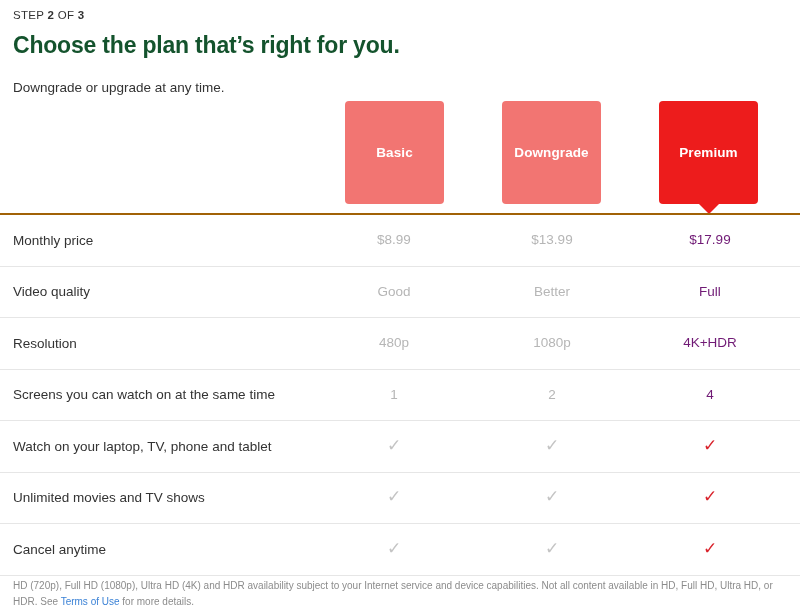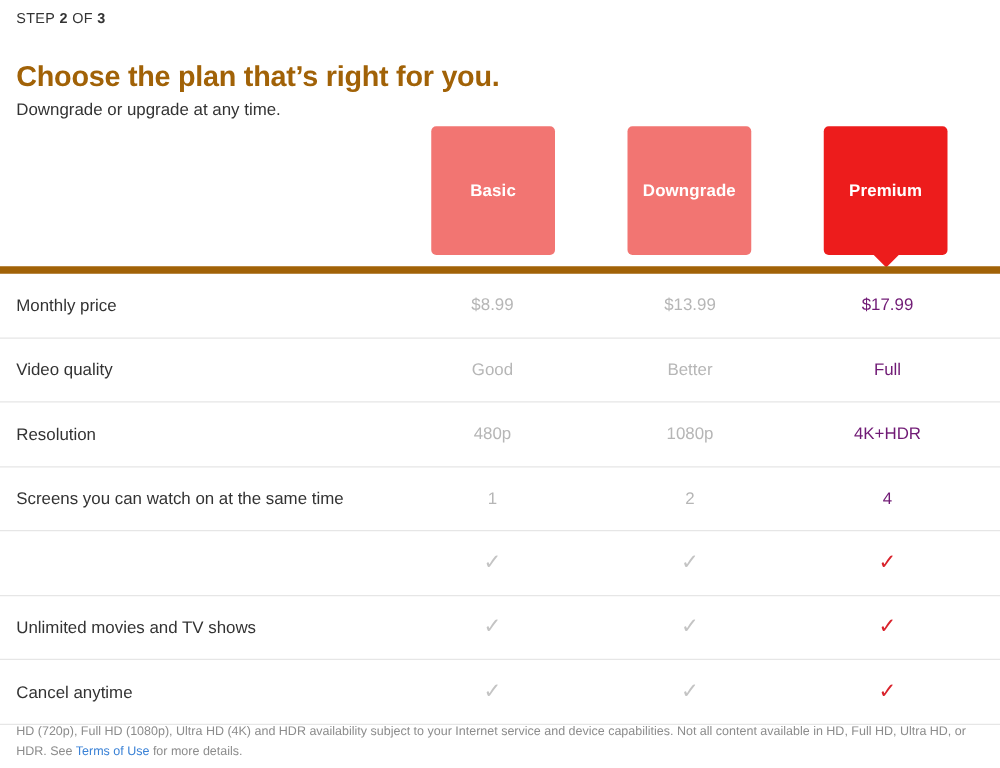--- a/index.html
+++ b/index.html
@@ -34,30 +34,30 @@
     font-weight: 400;
     line-height: 14px;
     white-space: pre;
   }
   .step-line b {
     font-weight: 700;
   }
   .page-title {
     font-size: 23px;
     font-weight: 700;
-    color: #a16207;
+    color: #14532d;
     letter-spacing: -0.2px;
-    margin-top: 25px;
+    margin-top: 9px;
     line-height: 28px;
   }
   .page-subtitle {
     font-size: 13.5px;
     font-weight: 400;
     color: #333333;
-    margin-top: 4px;
+    margin-top: 20px;
     line-height: 18px;
   }
 
   
   .cards {
     position: absolute;
     left: 0;
     top: 101px;
     width: 800px;
     height: 115px;
@@ -104,21 +104,21 @@
     width: 800px;
   }
   .row {
     position: relative;
     height: 50.5px;
     border-bottom: 1px solid #e6e6e6;
     display: flex;
     align-items: center;
   }
   .row:first-child {
-    border-top: 6px solid #a16207;
+    border-top: 2px solid #a16207;
   }
   .row-label {
     position: absolute;
     left: 13px;
     font-size: 13.5px;
     color: #333333;
     font-weight: 400;
     white-space: nowrap;
   }
   .cell {
@@ -218,20 +218,21 @@
     </div>
 
     <div class="row">
       <div class="row-label">Screens you can watch on at the same time</div>
       <div class="cell c0 muted">1</div>
       <div class="cell c1 muted">2</div>
       <div class="cell c2 accent">4</div>
     </div>
 
     <div class="row">
+      <div class="row-label">Watch on your laptop, TV, phone and tablet</div>
       <div class="cell c0"><span class="check muted">✓</span></div>
       <div class="cell c1"><span class="check muted">✓</span></div>
       <div class="cell c2"><span class="check accent">✓</span></div>
     </div>
 
     <div class="row">
       <div class="row-label">Unlimited movies and TV shows</div>
       <div class="cell c0"><span class="check muted">✓</span></div>
       <div class="cell c1"><span class="check muted">✓</span></div>
       <div class="cell c2"><span class="check accent">✓</span></div>

